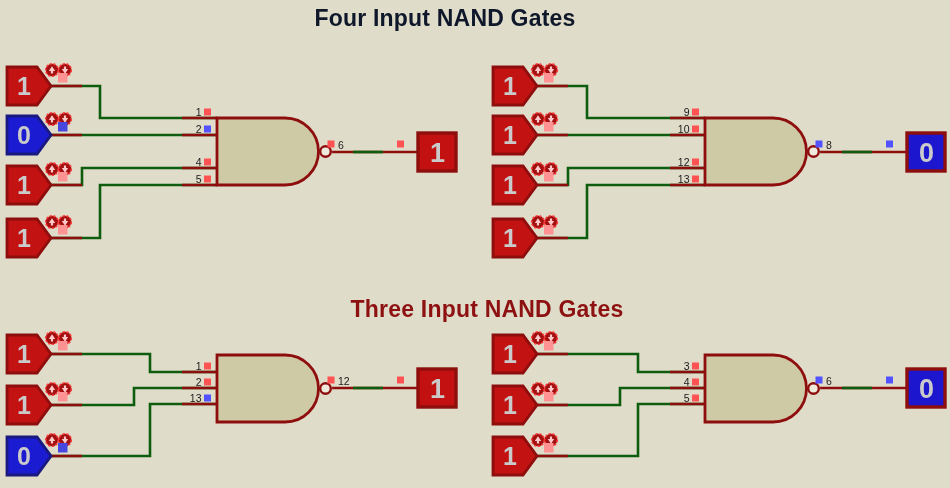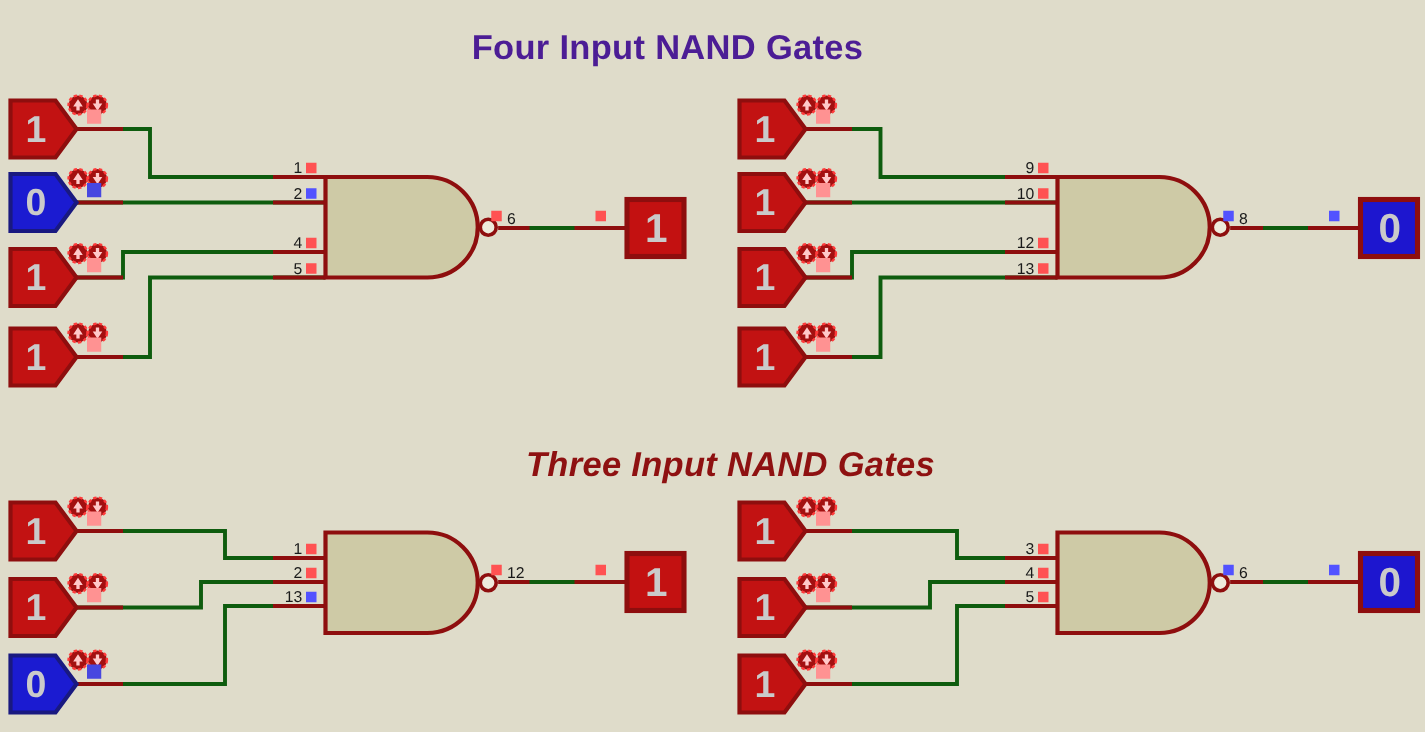--- a/index.html
+++ b/index.html
@@ -13,22 +13,22 @@
     white-space:nowrap;
     letter-spacing:0.2px;
   }
   svg{position:absolute;left:0;top:0;}
   svg text{font-family:"Liberation Sans", sans-serif;}
 </style>
 </head>
 <body>
 
 <div id="stage" style="background: rgb(223, 220, 202); width: 950px; height: 488px;">
-  <div class="section-title" style="left: 445px; top: 18px; color: #4c1d95;">Four Input NAND Gates</div>
-  <div class="section-title" style="left: 487px; top: 296px; color: rgb(142, 17, 17); font-style: italic;">Three Input NAND Gates</div>
+  <div class="section-title" style="left: 445px; top: 5px; color: #0f172a;">Four Input NAND Gates</div>
+  <div class="section-title" style="left: 487px; top: 296px; color: rgb(142, 17, 17);">Three Input NAND Gates</div>
   <svg id="schematic" width="950" height="488" viewBox="0 0 950 488">
       <g>
         <polyline points="51,86 100,86 100,118 217,118" fill="none" stroke="#0e5c0e" stroke-width="2.6"></polyline>
         <line x1="49" y1="86" x2="82" y2="86" stroke="#8e0e0e" stroke-width="2.6"></line>
         <line x1="182" y1="118" x2="217" y2="118" stroke="#8e0e0e" stroke-width="2.6"></line>
         <polyline points="51,135 217,135" fill="none" stroke="#0e5c0e" stroke-width="2.6"></polyline>
         <line x1="49" y1="135" x2="82" y2="135" stroke="#8e0e0e" stroke-width="2.6"></line>
         <line x1="182" y1="135" x2="217" y2="135" stroke="#8e0e0e" stroke-width="2.6"></line>
         <polyline points="51,185 82,185 82,168 217,168" fill="none" stroke="#0e5c0e" stroke-width="2.6"></polyline>
         <line x1="49" y1="185" x2="82" y2="185" stroke="#8e0e0e" stroke-width="2.6"></line>

